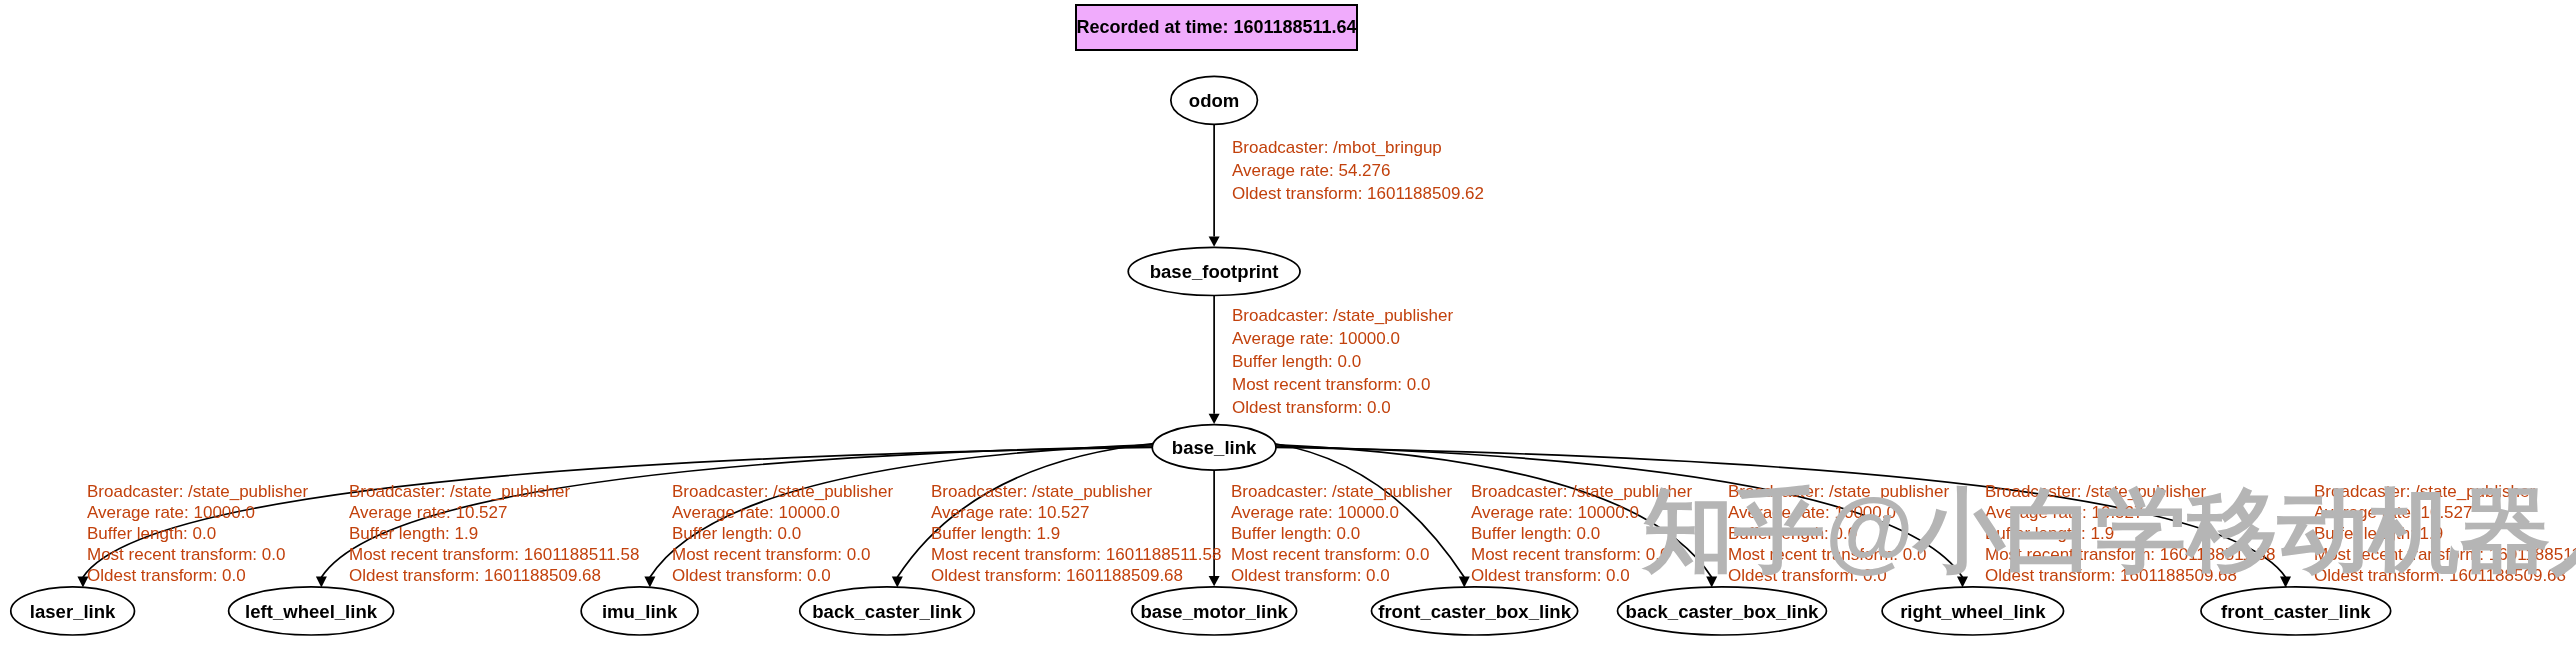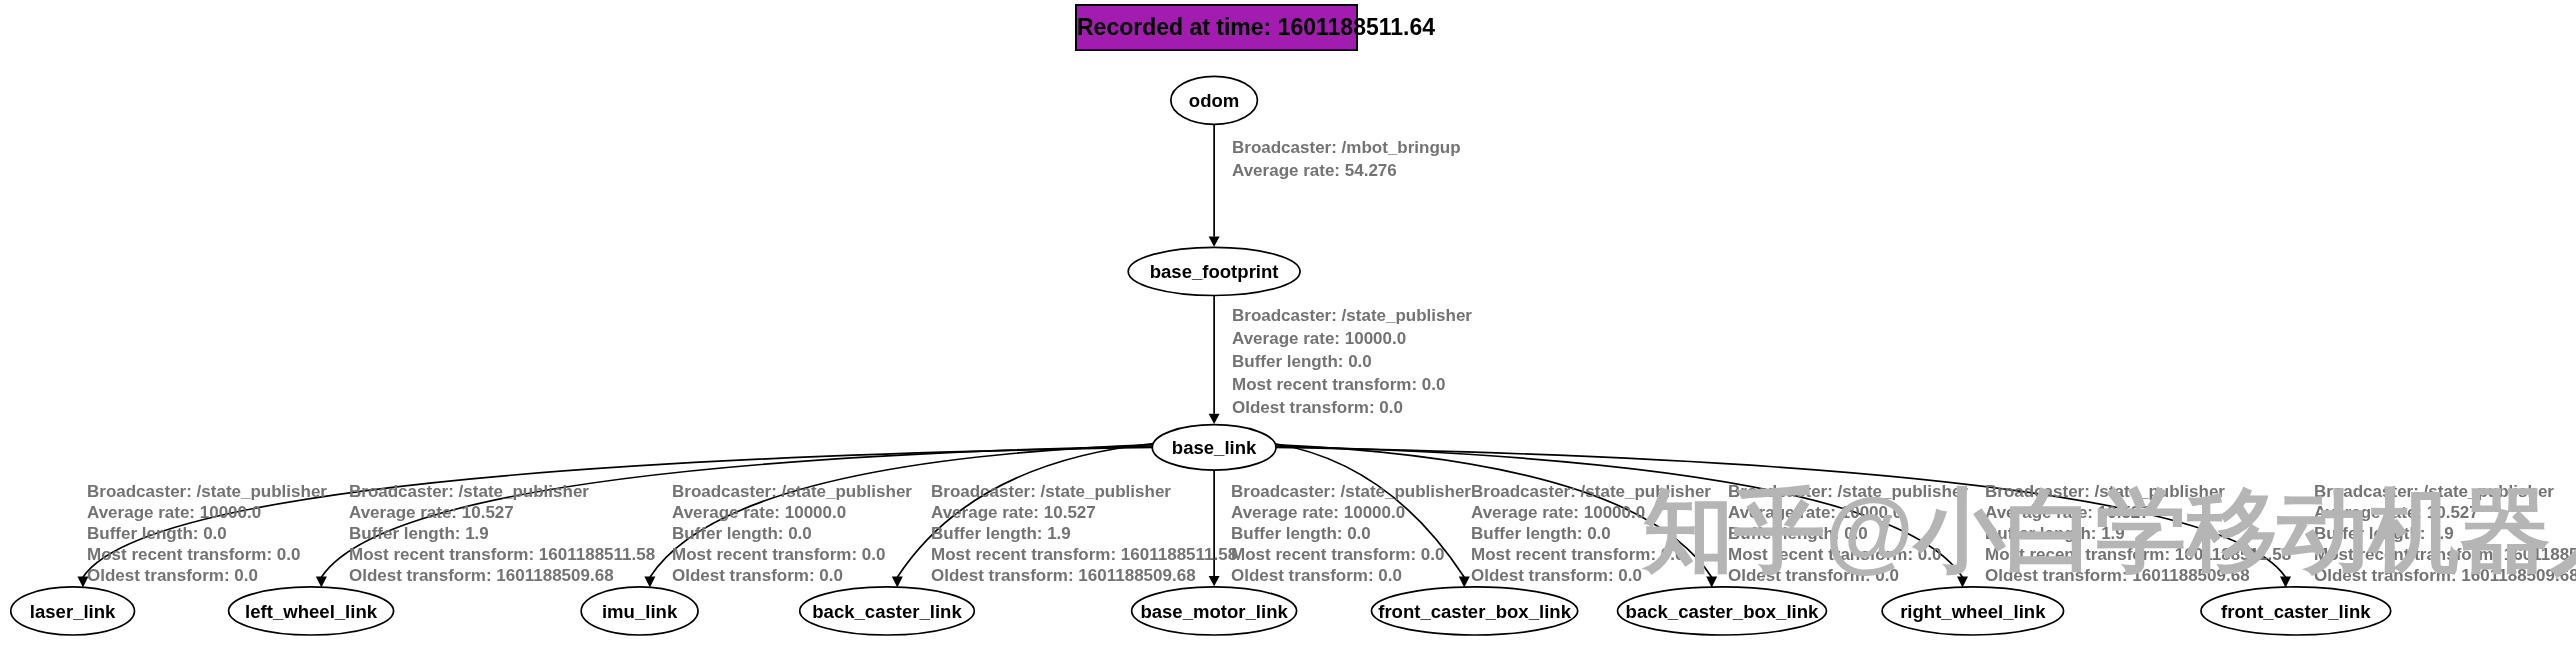--- a/index.html
+++ b/index.html
@@ -6,28 +6,28 @@
   #stage{
     position:relative;
     width:2576px;height:646px;
     background:#ffffff;
     font-family:"Liberation Sans","DejaVu Sans",sans-serif;
     overflow:hidden;
   }
   #edges{position:absolute;left:0;top:0;z-index:1;}
   .titlebox{
     position:absolute;left:1075px;top:4.1px;width:279px;height:43px;
-    border:2.1px solid #000;background:#a21caf;
-    display:flex;align-items:center;
-    font-size:23px;font-weight:700;color:#000;z-index:2;
+    border:2.1px solid #000;background:#f0abfc;
+    display:flex;align-items:center;justify-content:center;
+    font-size:18px;font-weight:700;color:#000;z-index:2;
     white-space:nowrap;
   }
   .elabel{
-    position:absolute;z-index:2;color:#737373;
-    font-size:17px;font-weight:700;line-height:23px;white-space:nowrap;
+    position:absolute;z-index:2;color:#c2410c;
+    font-size:17px;font-weight:400;line-height:23px;white-space:nowrap;
   }
   .elabel.child{line-height:21px;top:481px;}
   .node-text{font-size:27px;font-weight:700;fill:#000;}
   .watermark{
     position:absolute;left:1643px;top:476px;z-index:6;
     font-size:91px;font-weight:700;color:#b5b5b5;
     white-space:nowrap;letter-spacing:0px;line-height:1.2;
   }
 </style>
 </head>
@@ -104,20 +104,21 @@
     </g>
   </svg>
 
   <div class="titlebox">
     <span>Recorded at time: 1601188511.64</span>
   </div>
 
   <div class="elabel" style="left:1232px;top:136px;">
     <div>Broadcaster: /mbot_bringup</div>
     <div>Average rate: 54.276</div>
+    <div>Oldest transform: 1601188509.62</div>
   </div>
 
   <div class="elabel" style="left:1232px;top:304px;">
     <div>Broadcaster: /state_publisher</div>
     <div>Average rate: 10000.0</div>
     <div>Buffer length: 0.0</div>
     <div>Most recent transform: 0.0</div>
     <div>Oldest transform: 0.0</div>
   </div>
 

